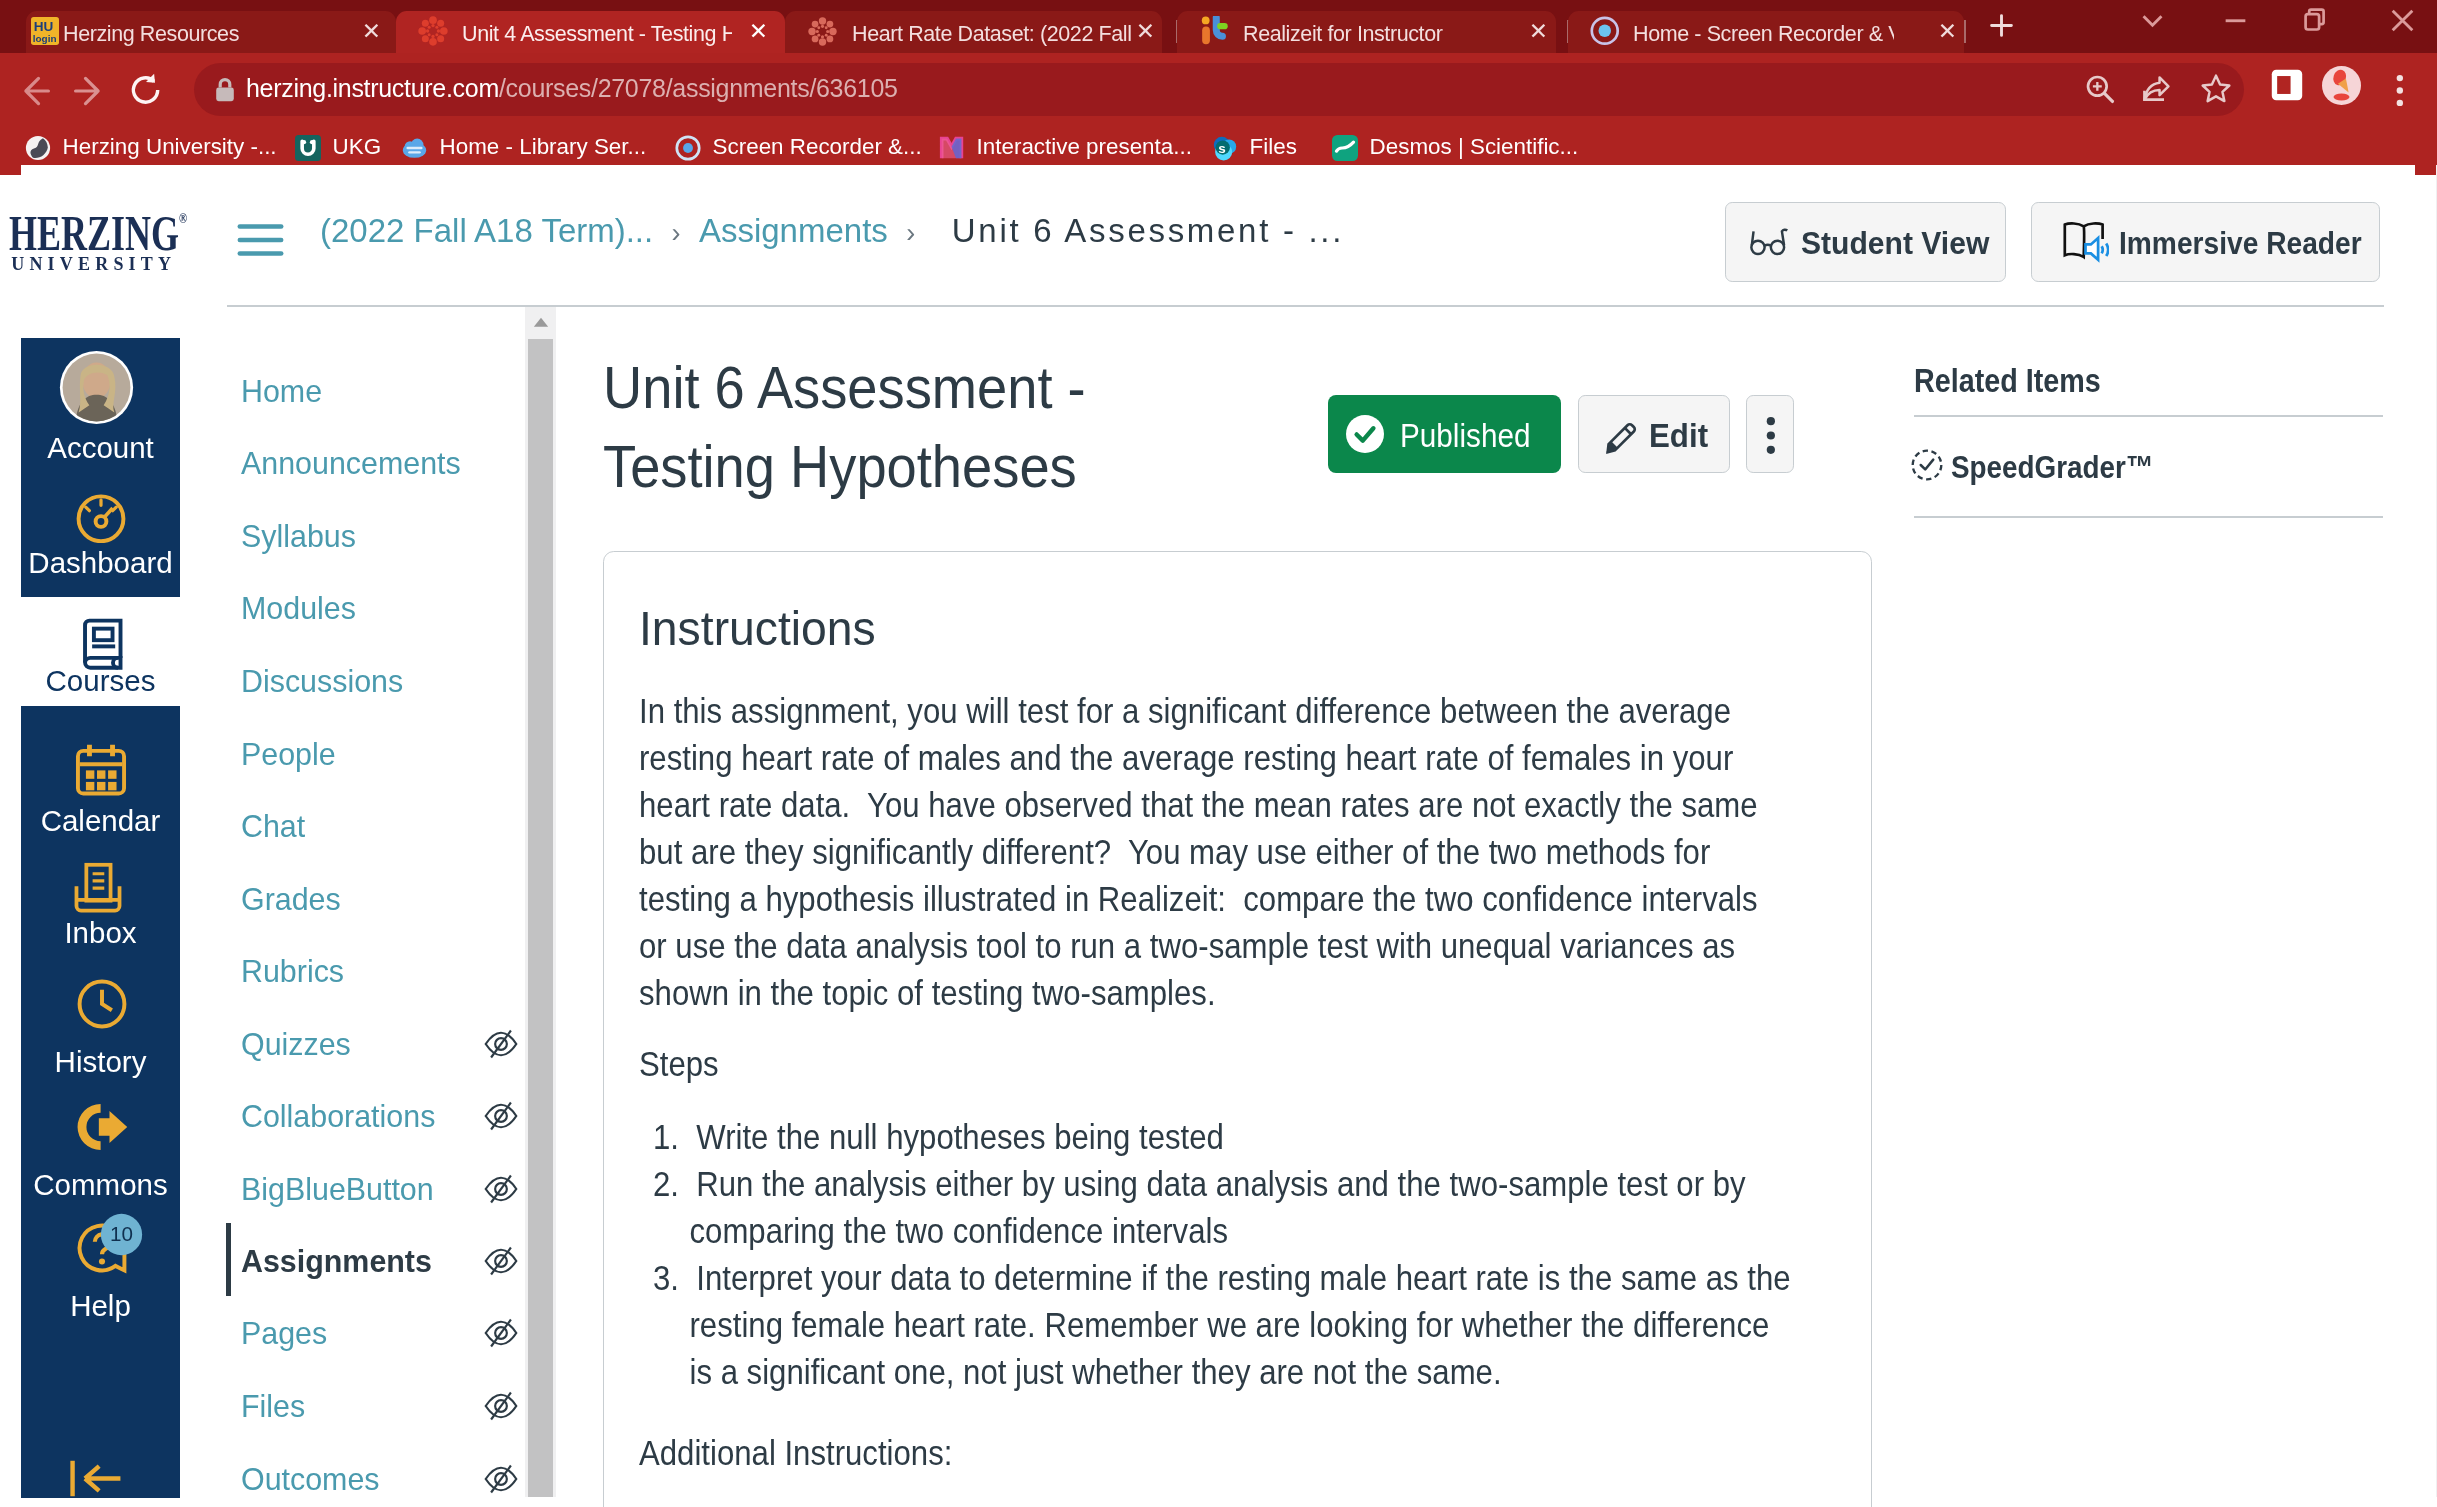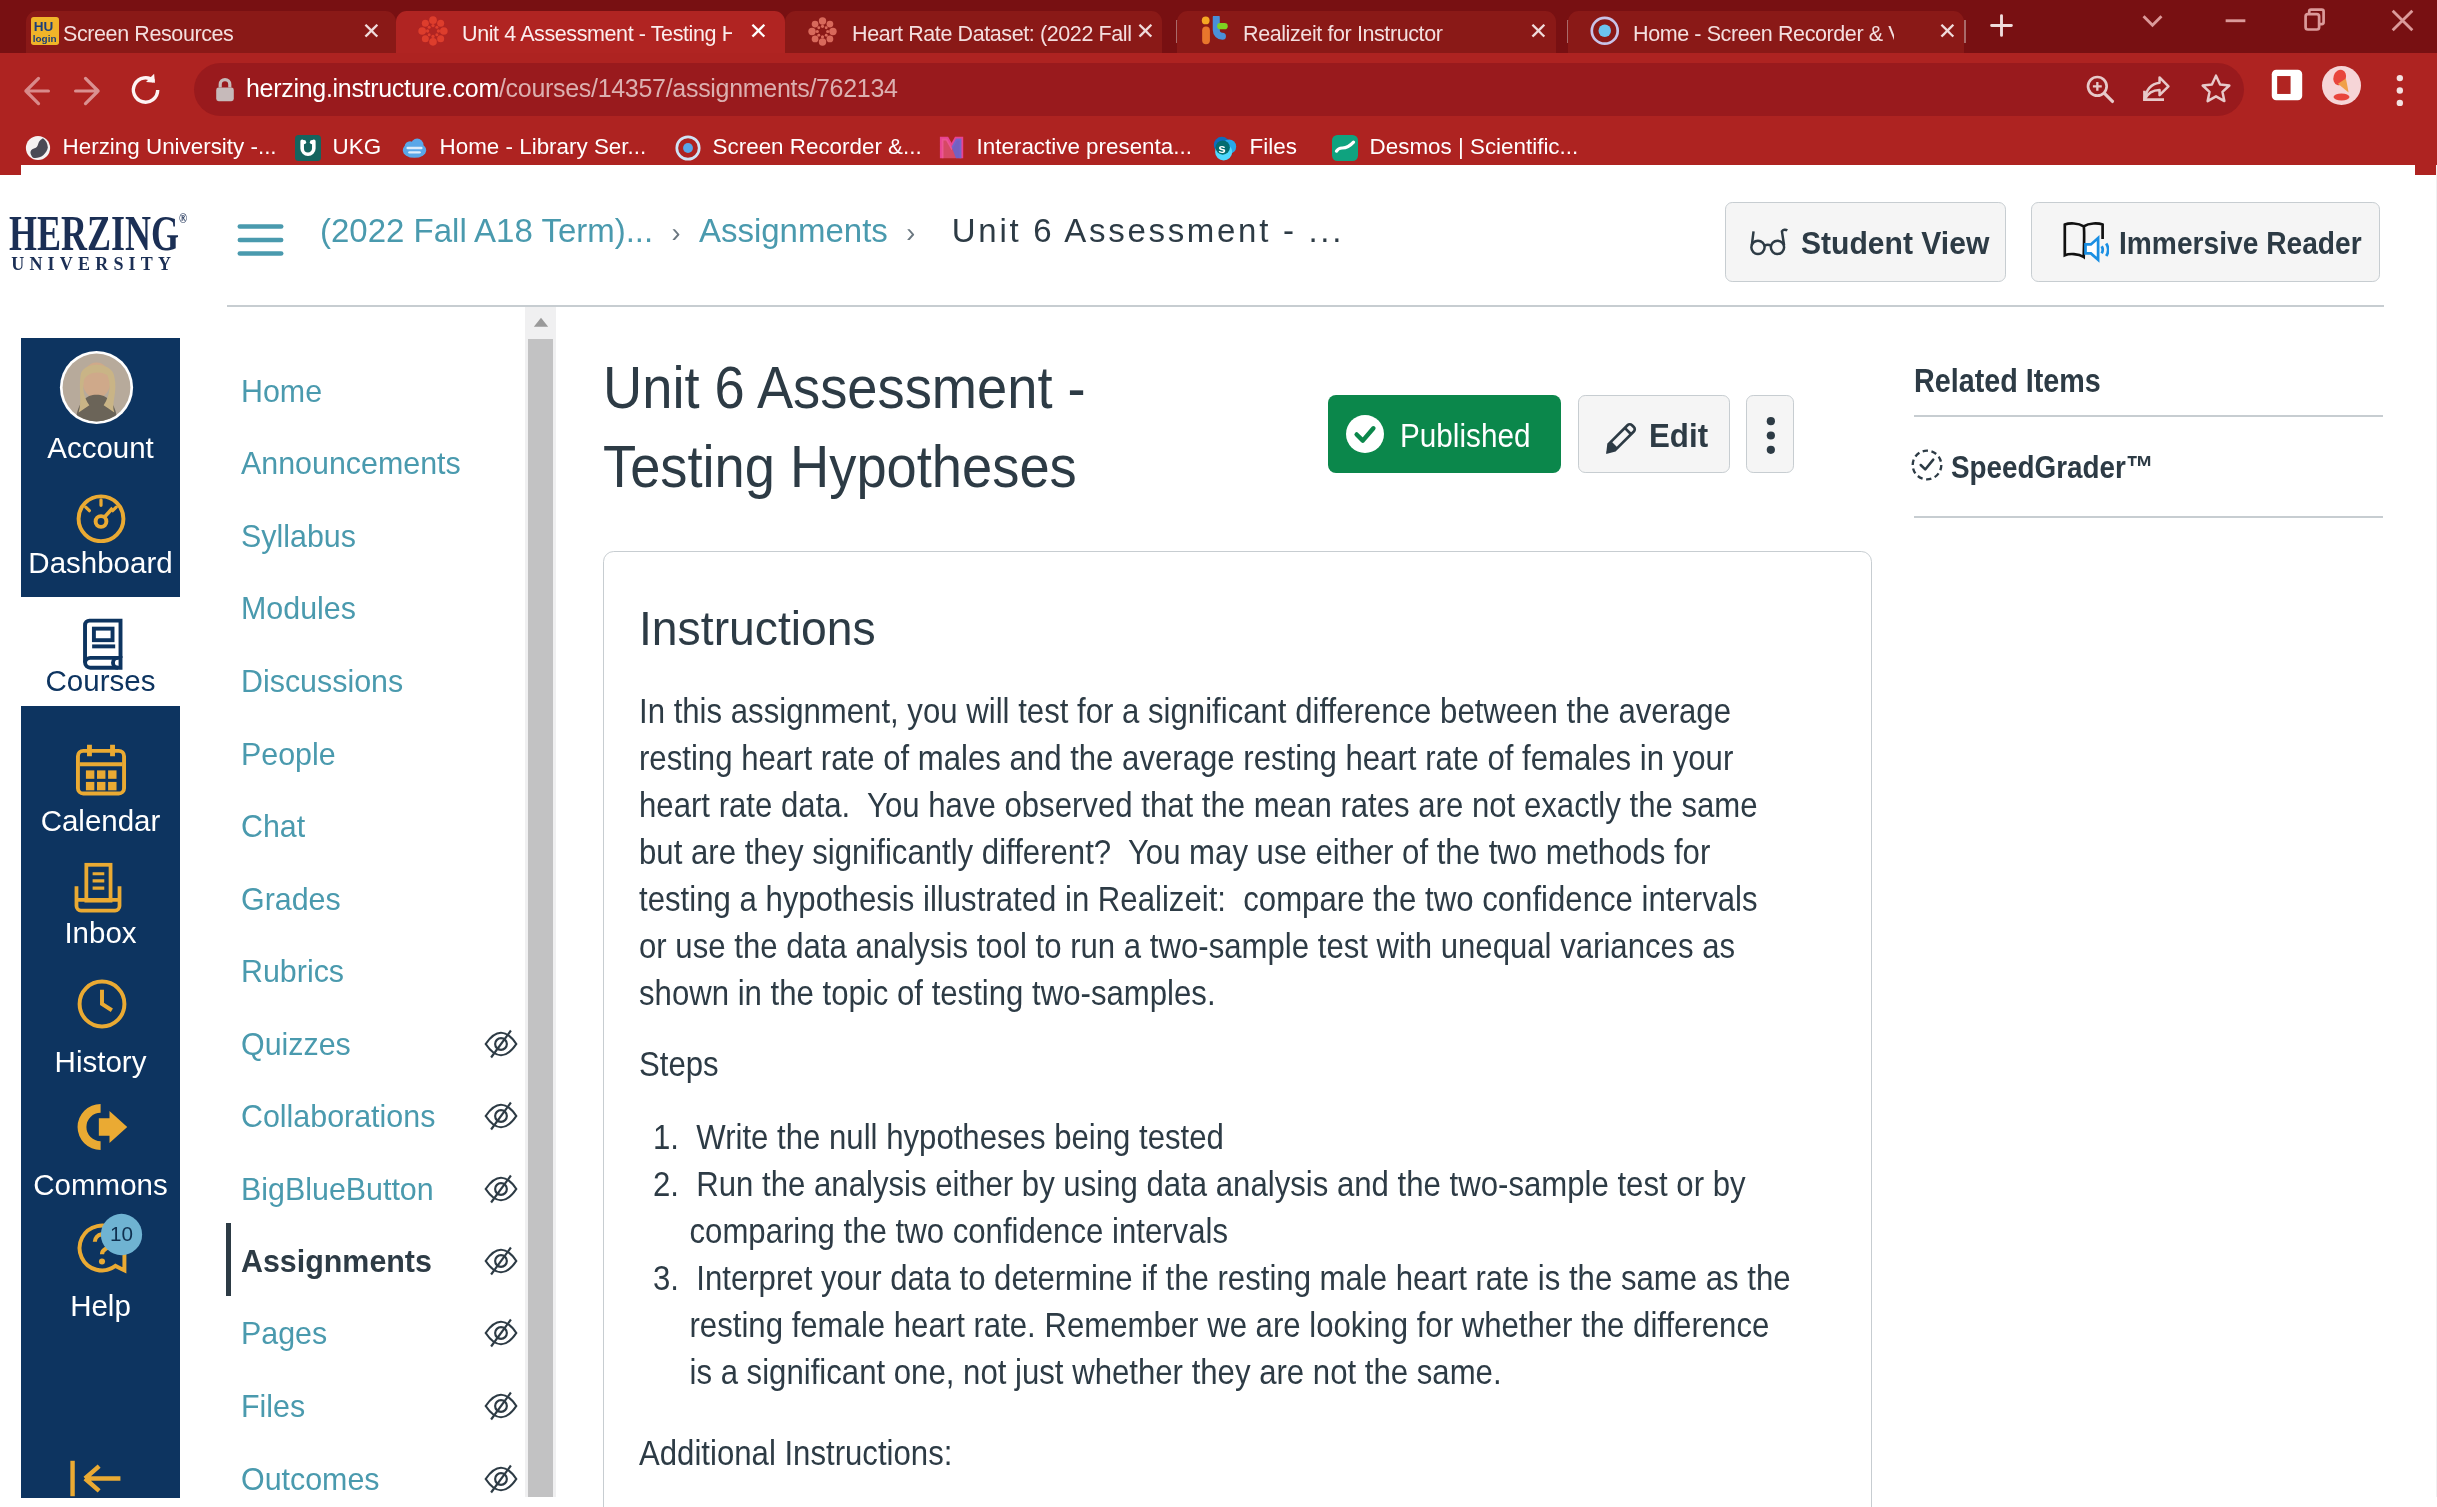--- a/index.html
+++ b/index.html
@@ -46,21 +46,21 @@
 <div id="app">
 
   <div id="tabstrip" class="abs">
 
     <div class="tab inactive" style="left:26px; width:370px;">
       <svg class="abs" style="left:5.4px; top:6.3px;" width="28" height="28" viewBox="0 0 31 31">
           <rect width="31" height="31" rx="3" fill="#f0b429"></rect>
           <text x="3" y="16" font-size="15" font-weight="bold" fill="#1b3f7a" font-family="Liberation Sans">HU</text>
           <text x="2" y="28" font-size="11" font-weight="bold" fill="#1b3f7a" font-family="Liberation Sans">login</text>
         </svg>
-      <div class="title" style="left:37px; width:259px;">Screen Resources</div>
+      <div class="title" style="left:37px; width:259px;">Herzing Resources</div>
       <div class="x" style="left:334px;">✕</div>
     </div>
 
     <div class="tab active" style="left:396px; width:389px;">
       <svg class="abs" style="left:21.5px; top:5.4px;" width="30" height="30" viewBox="0 0 36 36">
           <g fill="#dd3d2c">
             <circle cx="18" cy="5" r="4.6"></circle>
             <circle cx="18" cy="31" r="4.6"></circle>
             <circle cx="5" cy="18" r="4.6"></circle>
             <circle cx="31" cy="18" r="4.6"></circle>
@@ -158,21 +158,21 @@
         </svg>
     <svg class="abs" style="left:128px; top:19px;" width="36" height="36" viewBox="0 0 40 40">
           <path d="M33 20 a 13.5 13.5 0 1 1 -4.2 -9.8" fill="none" stroke="#fdf4f4" stroke-width="3.8"></path>
           <path d="M29 2 L30 12 L20 11 Z" fill="#fdf4f4"></path>
         </svg>
     <div id="omnibox">
       <svg class="abs" style="left:19px; top:14.3px;" width="24" height="26" viewBox="0 0 30 32">
             <rect x="4" y="13" width="22" height="17" rx="3" fill="#c6baba"></rect>
             <path d="M9 13 v-4 a6 6 0 0 1 12 0 v4" fill="none" stroke="#c6baba" stroke-width="4"></path>
           </svg>
-      <div class="abs" style="left:52px; top:11.6px; font-size:25px; letter-spacing:-0.3px; color:#fff;">herzing.instructure.com<span style="color:#dcb0b0;">/courses/14357/assignments/762134</span></div>
+      <div class="abs" style="left:52px; top:11.6px; font-size:25px; letter-spacing:-0.3px; color:#fff;">herzing.instructure.com<span style="color:#dcb0b0;">/courses/27078/assignments/636105</span></div>
 
       <svg class="abs" style="left:1890px; top:10.7px;" width="32" height="32" viewBox="0 0 36 36">
             <circle cx="15" cy="15" r="10.5" fill="none" stroke="#e7c9c9" stroke-width="3"></circle>
             <path d="M23 23 L32 32" stroke="#e7c9c9" stroke-width="3.6" stroke-linecap="round"></path>
             <path d="M15 10 v10 M10 15 h10" stroke="#e7c9c9" stroke-width="2.6"></path>
           </svg>
       <svg class="abs" style="left:1946px; top:10.7px;" width="32" height="32" viewBox="0 0 36 36">
             <path d="M5 20 v10 h22" fill="none" stroke="#e7c9c9" stroke-width="3"></path>
             <path d="M5 30 C7 18 14 12 22 11 v-6 l10 10 l-10 10 v-6 C15 19 9 22 5 30 Z" fill="none" stroke="#e7c9c9" stroke-width="2.8" stroke-linejoin="round"></path>
           </svg>

